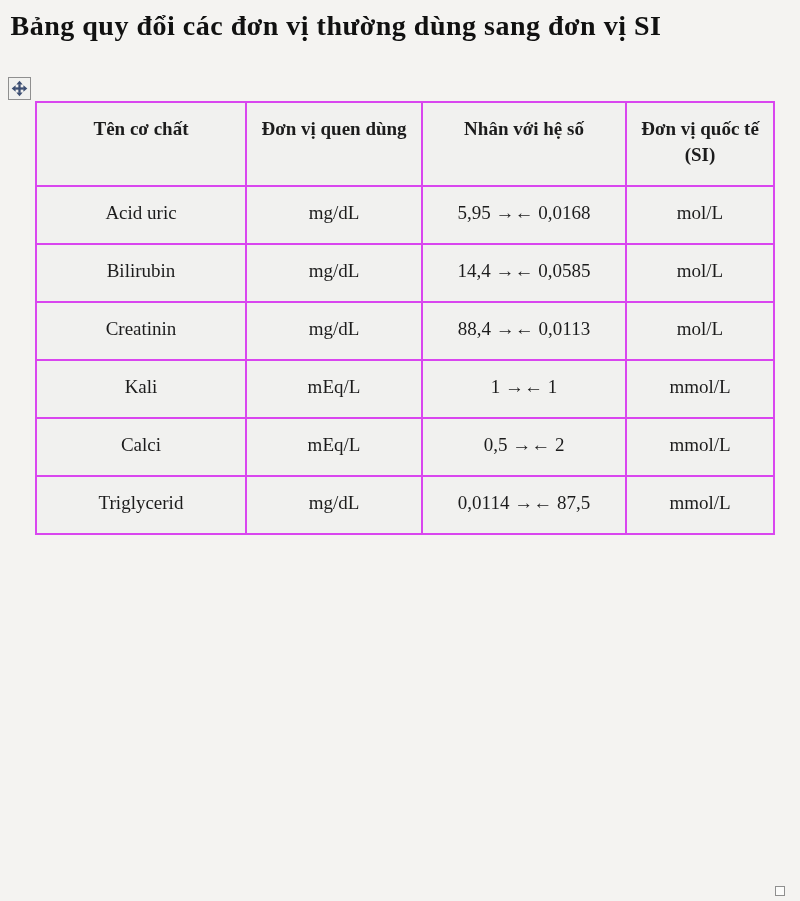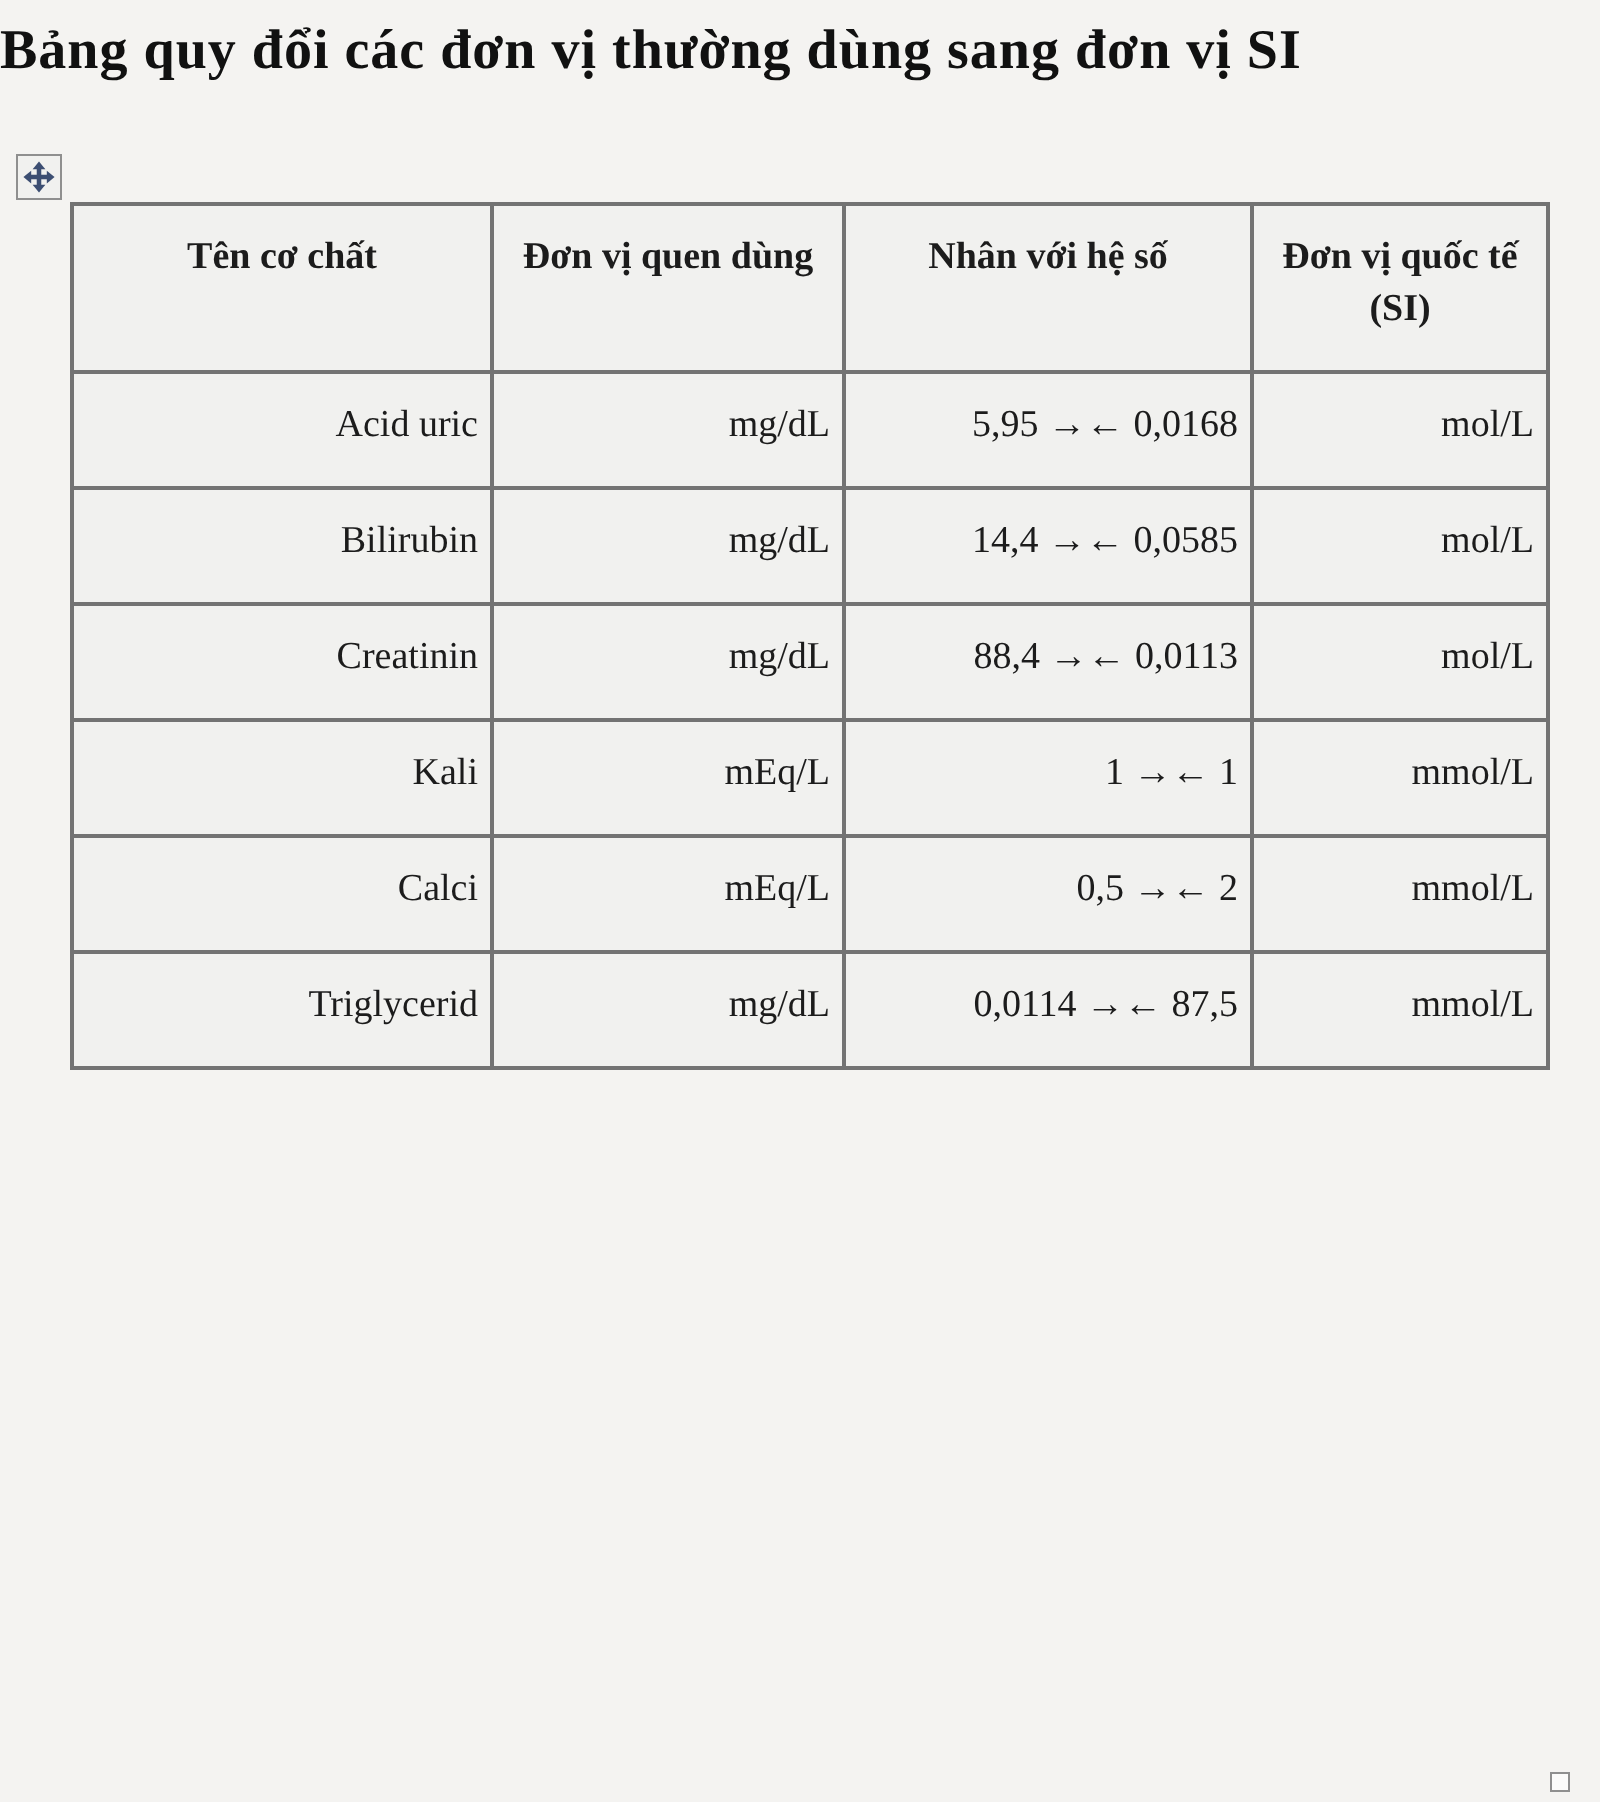--- a/index.html
+++ b/index.html
@@ -8,20 +8,21 @@
     background: #f4f3f1;
     font-family: "Liberation Serif", serif;
     color: #1c1c1c;
     position: relative;
     overflow: hidden;
   }
   .page-title {
     position: absolute;
     top: 10px; left: 0; width: 672px;
     margin: 0;
+    text-align: center;
     font-size: 28px;
     font-weight: bold;
     color: #111111;
     letter-spacing: 0.5px;
   }
   .move-handle {
     position: absolute;
     left: 8px; top: 77px;
     width: 23px; height: 23px;
     background: #f1f1ef;
@@ -37,36 +38,36 @@
     width: 738px;
     border-collapse: collapse;
     table-layout: fixed;
     background: #f1f1ef;
   }
   .conversion-table col.c1 { width: 210px; }
   .conversion-table col.c2 { width: 176px; }
   .conversion-table col.c3 { width: 204px; }
   .conversion-table col.c4 { width: 148px; }
   .conversion-table th, .conversion-table td {
-    border: 2px solid #737373;
+    border: 2px solid #d946ef;
     background: #f1f1ef;
     text-align: center;
     vertical-align: top;
     font-size: 19px;
     padding: 0 6px;
     overflow: hidden;
   }
   .conversion-table thead tr { height: 84px; }
   .conversion-table th {
     font-weight: bold;
     padding-top: 13px;
     line-height: 1.35;
   }
   .conversion-table tbody tr { height: 58px; }
-  .conversion-table td { padding-top: 15px; text-align: right; }
+  .conversion-table td { padding-top: 15px; }
   .resize-handle {
     position: absolute;
     left: 775px; top: 886px;
     width: 10px; height: 10px;
     background: #fbfbfa;
     border: 1px solid #8f8f8f;
     box-sizing: border-box;
     cursor: nwse-resize;
   }
 </style>

